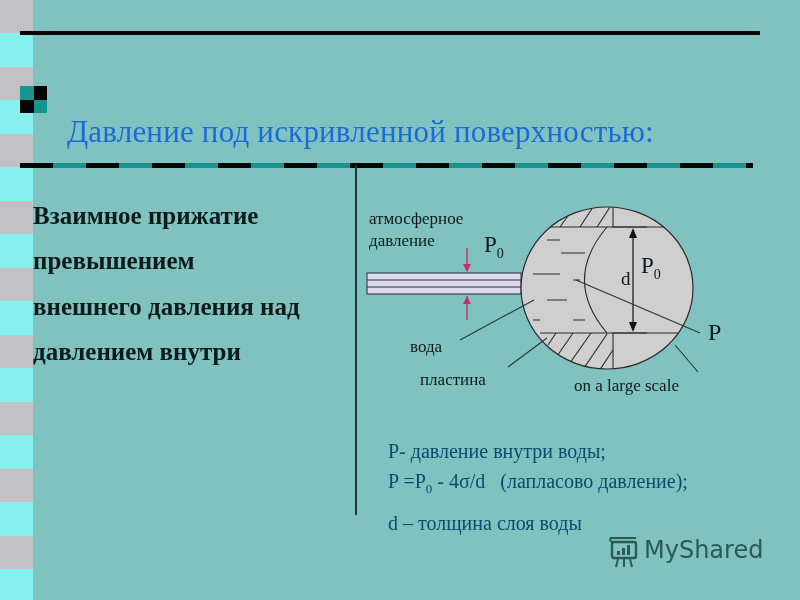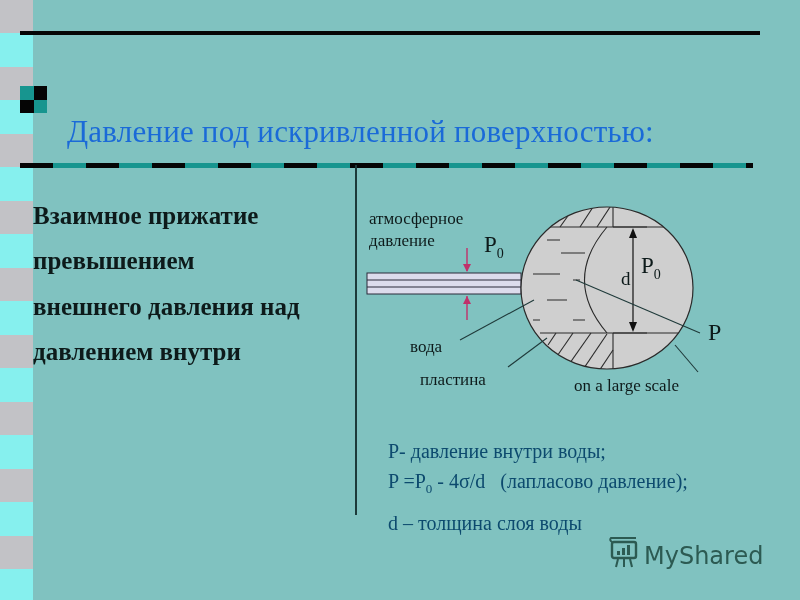--- a/index.html
+++ b/index.html
@@ -11,21 +11,21 @@
     background: repeating-linear-gradient(to right, #050505 0px, #050505 33px, #17958f 33px, #17958f 66px); }
   .bullet { position:absolute; left:20px; top:86px; width:27px; height:27px; }
   .bullet span { position:absolute; width:13.5px; height:13.5px; }
   .title { position:absolute; left:67px; top:78px; font-size:31px; color:#1a6ad8; white-space:nowrap; letter-spacing:0.2px;margin-top:36px; }
   .vline { position:absolute; left:355px; top:165px; width:2px; height:350px; background:#1c3a3a; }
   .body-text { position:absolute; left:33px; top:193px; width:320px; font-size:25px; line-height:45.3px; color:#0d1a1a;font-weight:bold; }
   .body-text div { white-space:nowrap; }
   .lbl { position:absolute; white-space:nowrap; color:#0d1a1a; }
   .legend { position:absolute; left:388px; top:436px; font-size:20px; color:#0c4a6e; line-height:30px; }
   .legend div { white-space:nowrap; }
-  .watermark { position:absolute; left:608px; top:536px; display:flex; align-items:flex-end; gap:4px; }
+  .watermark { position:absolute; left:608px; top:536px; display:flex; align-items:flex-start; gap:4px; }
   .watermark .wm-text { font-family:"DejaVu Sans", sans-serif; font-size:24px; color:#2c5a52; }
 </style>
 </head>
 <body>
 
 <div class="stripe"></div>
 <div class="top-rule"></div>
 
 <div class="bullet">
   <span style="left:0;top:0;background:#17958f;"></span>

